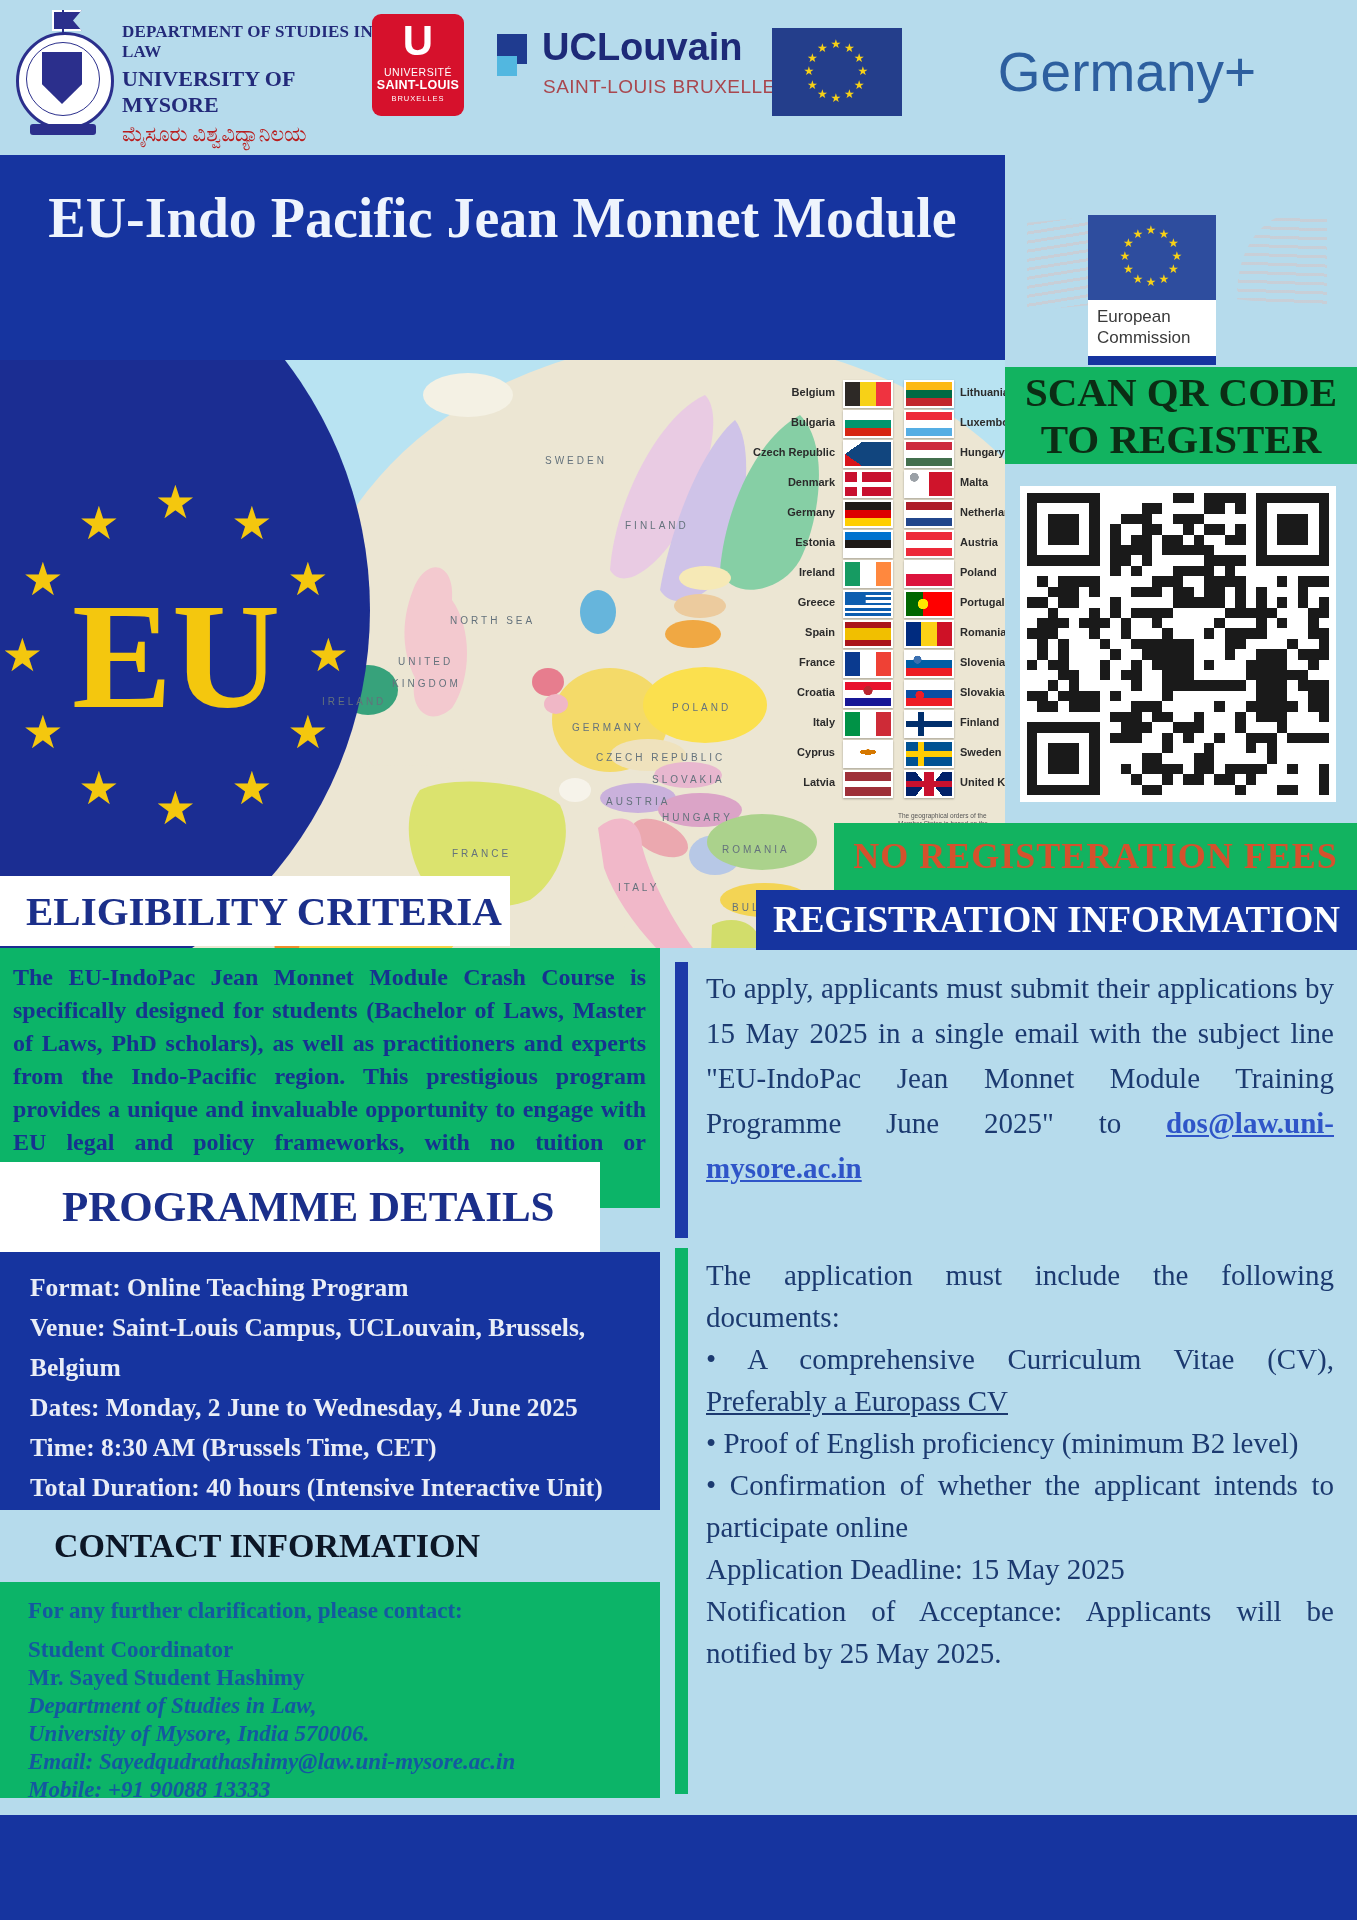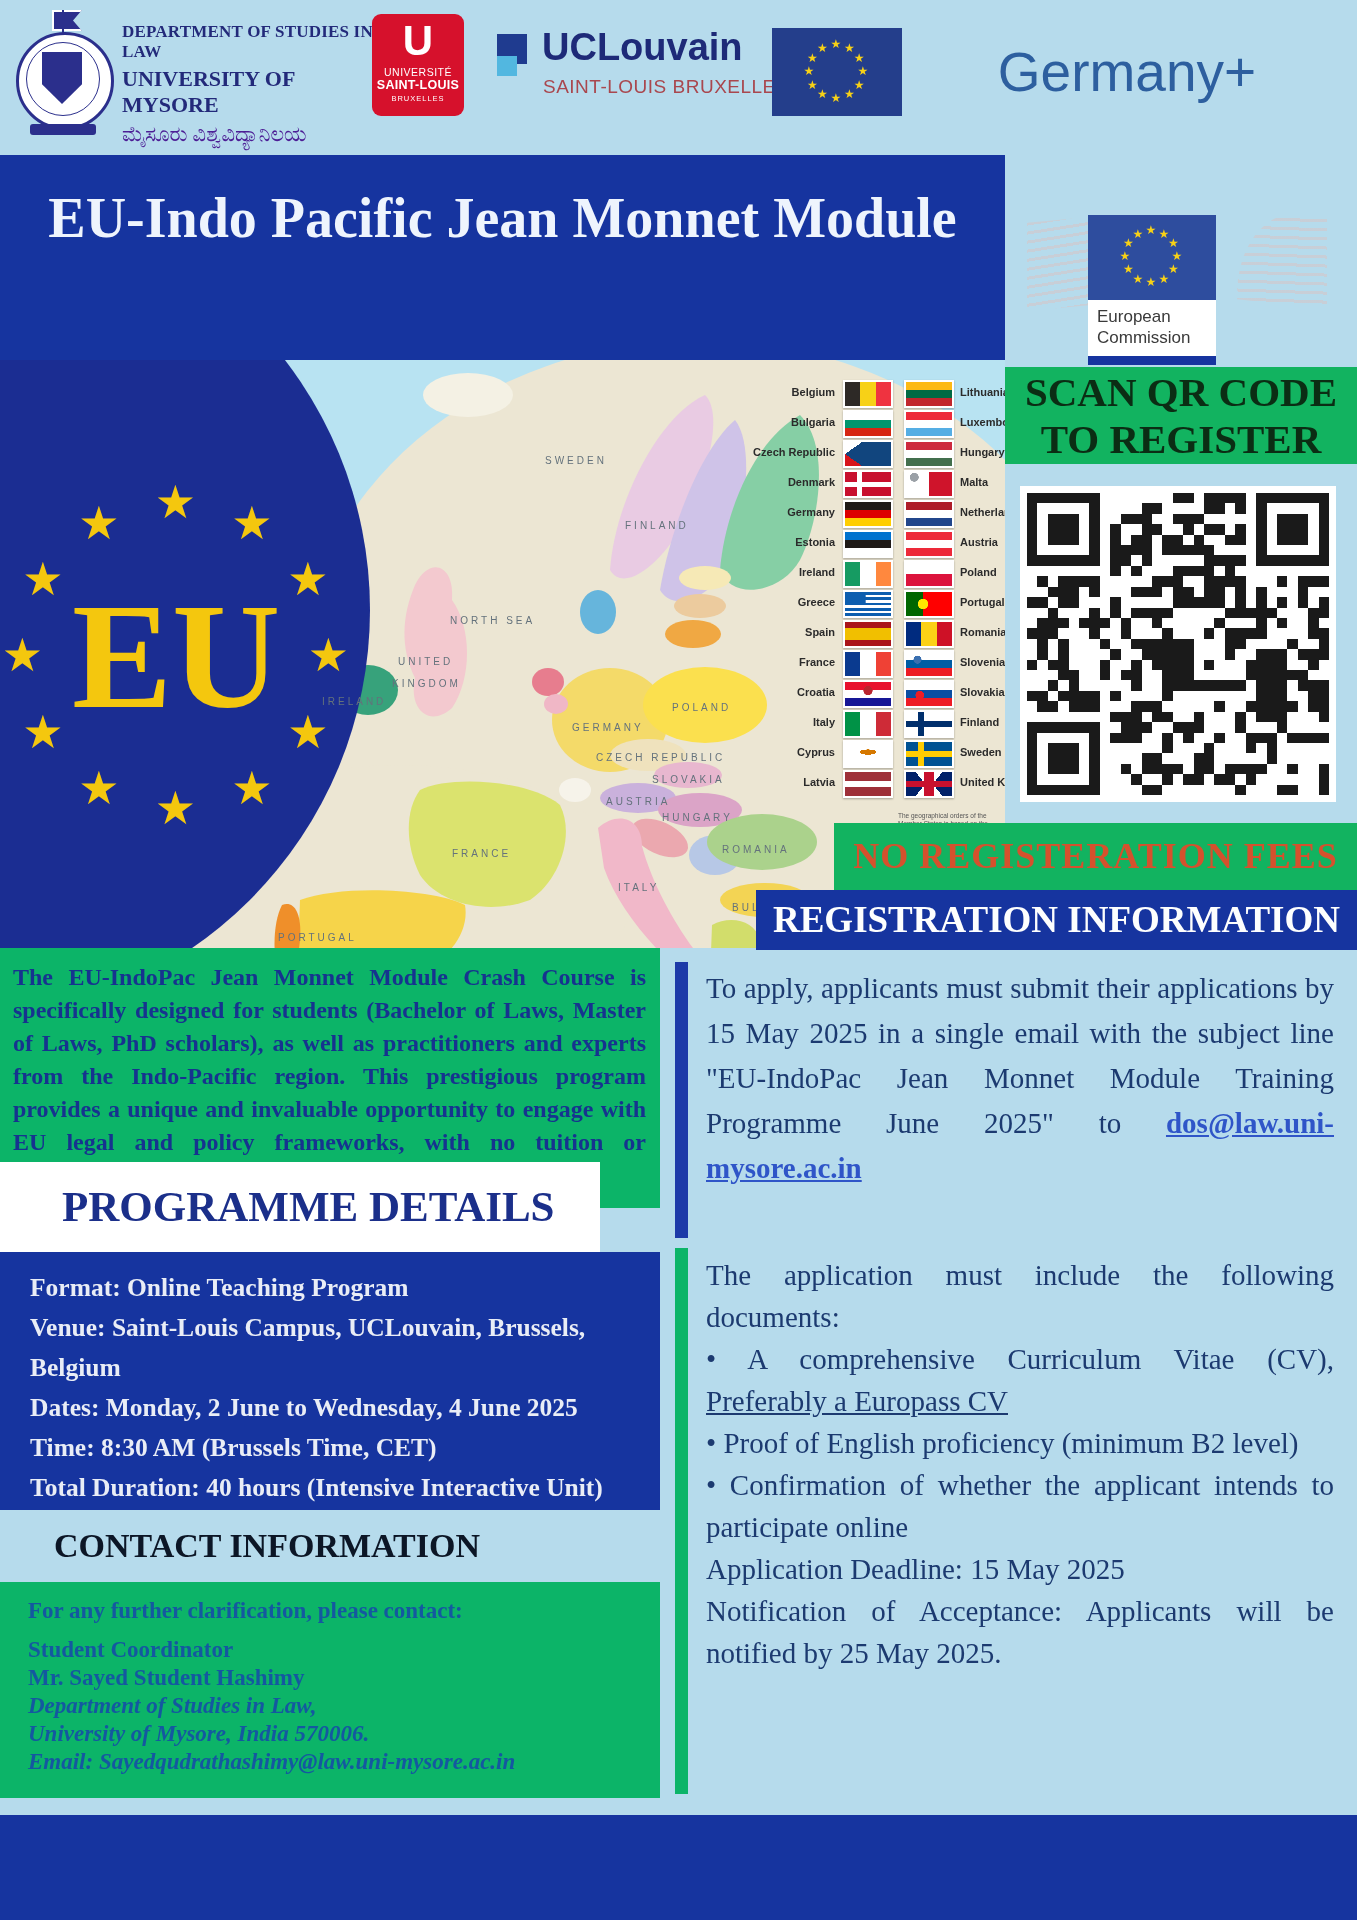--- a/index.html
+++ b/index.html
@@ -12,21 +12,21 @@
   .crest .ring{position:absolute;left:2px;top:24px;width:92px;height:92px;border:3px solid #2b2f8c;border-radius:50%;background:#fff;}
   .crest .ring2{position:absolute;left:12px;top:34px;width:72px;height:72px;border:1px solid #2b2f8c;border-radius:50%;background:#fff;}
   .crest .shield{position:absolute;left:28px;top:44px;width:40px;height:52px;background:#2b2f8c;
                  clip-path:polygon(0 0,100% 0,100% 62%,50% 100%,0 62%);}
   .crest .flag{position:absolute;left:38px;top:2px;width:26px;height:17px;background:#2b2f8c;clip-path:polygon(0 0,100% 0,70% 50%,100% 100%,0 100%);}
   .crest .pole{position:absolute;left:48px;top:2px;width:2px;height:24px;background:#2b2f8c;}
   .crest .ribbon{position:absolute;left:16px;top:116px;width:66px;height:11px;background:#2b2f8c;border-radius:3px;}
   .dept{left:122px;top:22px;width:260px;color:#232a7a;}
   .dept .l1{font-size:17px;font-weight:bold;letter-spacing:.2px;}
   .dept .l2{font-size:22px;font-weight:bold;margin-top:4px;}
-  .dept .l3{font-size:21px;margin-top:4px;color:#4c1d95;}
+  .dept .l3{font-size:21px;margin-top:4px;color:#b91c1c;}
   .usl{left:372px;top:14px;width:92px;height:102px;background:#d6112c;border-radius:9px;color:#fff;text-align:center;
        font-family:"Liberation Sans",sans-serif;}
   .usl .u{font-size:42px;font-weight:bold;line-height:46px;margin-top:4px;}
   .usl .t1{font-size:10.5px;letter-spacing:.5px;margin-top:2px;}
   .usl .t2{font-size:12.5px;font-weight:bold;letter-spacing:.3px;}
   .usl .t3{font-size:7.5px;margin-top:2px;letter-spacing:1px;}
   .ucl-sq1{left:497px;top:34px;width:30px;height:30px;background:#1f3b8f;}
   .ucl-sq2{left:497px;top:56px;width:20px;height:20px;background:#52b7e0;}
   .ucl-name{left:542px;top:26px;font-family:"Liberation Sans",sans-serif;font-size:38px;font-weight:bold;color:#1e2a78;}
   .ucl-sub{left:543px;top:76px;font-family:"Liberation Sans",sans-serif;font-size:19px;color:#a9474e;letter-spacing:.5px;}
@@ -1056,20 +1056,21 @@
       <path d="M282,545 C295,540 302,555 300,580 C298,605 288,618 278,612 C272,590 274,560 282,545 Z" fill="#ef8f2a"></path>
       <ellipse cx="990" cy="600" rx="60" ry="40" fill="#e9a7b0"></ellipse>
     </svg>
     <div class="eu-circle"></div>
     <div class="eu-text">EU</div>
     <div class="map-note">The geographical orders of the Member States is based on the alphabetical orders of their geographical names</div>
   <div class="flag" style="left: 843px; top: 20px; background: linear-gradient(90deg, rgb(45, 41, 38) 0px, rgb(45, 41, 38) 33%, rgb(247, 209, 23) 33%, rgb(247, 209, 23) 67%, rgb(239, 51, 64) 67%);"></div><div class="flag-label left" style="top: 26px;">Belgium</div><div class="flag" style="left: 843px; top: 50px; background: linear-gradient(rgb(255, 255, 255) 0px, rgb(255, 255, 255) 33%, rgb(0, 150, 110) 33%, rgb(0, 150, 110) 67%, rgb(214, 38, 18) 67%);"></div><div class="flag-label left" style="top: 56px;">Bulgaria</div><div class="flag" style="left: 843px; top: 80px; background: conic-gradient(from 55deg at 0% 50%, rgb(17, 69, 126) 0deg, rgb(17, 69, 126) 70deg, rgba(0, 0, 0, 0) 70deg), linear-gradient(rgb(255, 255, 255) 0px, rgb(255, 255, 255) 50%, rgb(215, 20, 26) 50%);"></div><div class="flag-label left" style="top: 86px;">Czech Republic</div><div class="flag" style="left: 843px; top: 110px; background: linear-gradient(90deg, rgba(0, 0, 0, 0) 0px, rgba(0, 0, 0, 0) 26%, rgb(255, 255, 255) 26%, rgb(255, 255, 255) 38%, rgba(0, 0, 0, 0) 38%), linear-gradient(rgba(0, 0, 0, 0) 0px, rgba(0, 0, 0, 0) 40%, rgb(255, 255, 255) 40%, rgb(255, 255, 255) 62%, rgba(0, 0, 0, 0) 62%), linear-gradient(rgb(200, 16, 46), rgb(200, 16, 46));"></div><div class="flag-label left" style="top: 116px;">Denmark</div><div class="flag" style="left: 843px; top: 140px; background: linear-gradient(rgb(31, 26, 23) 0px, rgb(31, 26, 23) 33%, rgb(221, 0, 0) 33%, rgb(221, 0, 0) 67%, rgb(255, 206, 0) 67%);"></div><div class="flag-label left" style="top: 146px;">Germany</div><div class="flag" style="left: 843px; top: 170px; background: linear-gradient(rgb(0, 114, 206) 0px, rgb(0, 114, 206) 33%, rgb(31, 26, 23) 33%, rgb(31, 26, 23) 67%, rgb(255, 255, 255) 67%);"></div><div class="flag-label left" style="top: 176px;">Estonia</div><div class="flag" style="left: 843px; top: 200px; background: linear-gradient(90deg, rgb(22, 155, 98) 0px, rgb(22, 155, 98) 33%, rgb(255, 255, 255) 33%, rgb(255, 255, 255) 67%, rgb(255, 136, 62) 67%);"></div><div class="flag-label left" style="top: 206px;">Ireland</div><div class="flag" style="left: 843px; top: 230px; background: linear-gradient(rgb(13, 94, 175), rgb(13, 94, 175)) left top / 45% 55% no-repeat, repeating-linear-gradient(rgb(13, 94, 175) 0px, rgb(13, 94, 175) 11.1%, rgb(255, 255, 255) 11.1%, rgb(255, 255, 255) 22.2%);"></div><div class="flag-label left" style="top: 236px;">Greece</div><div class="flag" style="left: 843px; top: 260px; background: linear-gradient(rgb(170, 21, 27) 0px, rgb(170, 21, 27) 25%, rgb(241, 191, 0) 25%, rgb(241, 191, 0) 75%, rgb(170, 21, 27) 75%);"></div><div class="flag-label left" style="top: 266px;">Spain</div><div class="flag" style="left: 843px; top: 290px; background: linear-gradient(90deg, rgb(10, 58, 143) 0px, rgb(10, 58, 143) 33%, rgb(255, 255, 255) 33%, rgb(255, 255, 255) 67%, rgb(239, 65, 53) 67%);"></div><div class="flag-label left" style="top: 296px;">France</div><div class="flag" style="left: 843px; top: 320px; background: radial-gradient(circle at 50% 36%, rgb(185, 37, 47) 0px, rgb(185, 37, 47) 16%, rgba(0, 0, 0, 0) 17%), linear-gradient(rgb(232, 17, 45) 0px, rgb(232, 17, 45) 33%, rgb(255, 255, 255) 33%, rgb(255, 255, 255) 67%, rgb(23, 23, 150) 67%);"></div><div class="flag-label left" style="top: 326px;">Croatia</div><div class="flag" style="left: 843px; top: 350px; background: linear-gradient(90deg, rgb(0, 146, 70) 0px, rgb(0, 146, 70) 33%, rgb(255, 255, 255) 33%, rgb(255, 255, 255) 67%, rgb(206, 43, 55) 67%);"></div><div class="flag-label left" style="top: 356px;">Italy</div><div class="flag" style="left: 843px; top: 380px; background: radial-gradient(30% 18% at 50% 42%, rgb(213, 120, 0) 0px, rgb(213, 120, 0) 60%, rgba(0, 0, 0, 0) 61%), linear-gradient(rgb(255, 255, 255), rgb(255, 255, 255));"></div><div class="flag-label left" style="top: 386px;">Cyprus</div><div class="flag" style="left: 843px; top: 410px; background: linear-gradient(rgb(158, 48, 57) 0px, rgb(158, 48, 57) 38%, rgb(255, 255, 255) 38%, rgb(255, 255, 255) 62%, rgb(158, 48, 57) 62%);"></div><div class="flag-label left" style="top: 416px;">Latvia</div><div class="flag" style="left: 904px; top: 20px; background: linear-gradient(rgb(253, 185, 19) 0px, rgb(253, 185, 19) 33%, rgb(0, 106, 68) 33%, rgb(0, 106, 68) 67%, rgb(193, 39, 45) 67%);"></div><div class="flag-label right" style="top: 26px;">Lithuania</div><div class="flag" style="left: 904px; top: 50px; background: linear-gradient(rgb(237, 41, 57) 0px, rgb(237, 41, 57) 33%, rgb(255, 255, 255) 33%, rgb(255, 255, 255) 67%, rgb(85, 174, 228) 67%);"></div><div class="flag-label right" style="top: 56px;">Luxembourg</div><div class="flag" style="left: 904px; top: 80px; background: linear-gradient(rgb(205, 42, 62) 0px, rgb(205, 42, 62) 33%, rgb(255, 255, 255) 33%, rgb(255, 255, 255) 67%, rgb(67, 111, 77) 67%);"></div><div class="flag-label right" style="top: 86px;">Hungary</div><div class="flag" style="left: 904px; top: 110px; background: radial-gradient(circle at 18% 22%, rgb(154, 160, 166) 0px, rgb(154, 160, 166) 10%, rgba(0, 0, 0, 0) 11%), linear-gradient(90deg, rgb(255, 255, 255) 0px, rgb(255, 255, 255) 50%, rgb(207, 20, 43) 50%);"></div><div class="flag-label right" style="top: 116px;">Malta</div><div class="flag" style="left: 904px; top: 140px; background: linear-gradient(rgb(174, 28, 40) 0px, rgb(174, 28, 40) 33%, rgb(255, 255, 255) 33%, rgb(255, 255, 255) 67%, rgb(33, 70, 139) 67%);"></div><div class="flag-label right" style="top: 146px;">Netherlands</div><div class="flag" style="left: 904px; top: 170px; background: linear-gradient(rgb(237, 41, 57) 0px, rgb(237, 41, 57) 33%, rgb(255, 255, 255) 33%, rgb(255, 255, 255) 67%, rgb(237, 41, 57) 67%);"></div><div class="flag-label right" style="top: 176px;">Austria</div><div class="flag" style="left: 904px; top: 200px; background: linear-gradient(rgb(255, 255, 255) 0px, rgb(255, 255, 255) 50%, rgb(220, 20, 60) 50%);"></div><div class="flag-label right" style="top: 206px;">Poland</div><div class="flag" style="left: 904px; top: 230px; background: radial-gradient(circle at 37% 50%, rgb(255, 232, 0) 0px, rgb(255, 232, 0) 16%, rgba(0, 0, 0, 0) 17%), linear-gradient(90deg, rgb(0, 102, 0) 0px, rgb(0, 102, 0) 37%, rgb(255, 0, 0) 37%);"></div><div class="flag-label right" style="top: 236px;">Portugal</div><div class="flag" style="left: 904px; top: 260px; background: linear-gradient(90deg, rgb(0, 43, 127) 0px, rgb(0, 43, 127) 33%, rgb(252, 209, 22) 33%, rgb(252, 209, 22) 67%, rgb(206, 17, 38) 67%);"></div><div class="flag-label right" style="top: 266px;">Romania</div><div class="flag" style="left: 904px; top: 290px; background: radial-gradient(circle at 25% 32%, rgb(58, 111, 176) 0px, rgb(58, 111, 176) 10%, rgba(0, 0, 0, 0) 11%), linear-gradient(rgb(255, 255, 255) 0px, rgb(255, 255, 255) 33%, rgb(0, 93, 164) 33%, rgb(0, 93, 164) 67%, rgb(237, 28, 36) 67%);"></div><div class="flag-label right" style="top: 296px;">Slovenia</div><div class="flag" style="left: 904px; top: 320px; background: radial-gradient(circle at 30% 55%, rgb(238, 28, 37) 0px, rgb(238, 28, 37) 12%, rgba(0, 0, 0, 0) 13%), linear-gradient(rgb(255, 255, 255) 0px, rgb(255, 255, 255) 33%, rgb(11, 78, 162) 33%, rgb(11, 78, 162) 67%, rgb(238, 28, 37) 67%);"></div><div class="flag-label right" style="top: 326px;">Slovakia</div><div class="flag" style="left: 904px; top: 350px; background: linear-gradient(90deg, rgba(0, 0, 0, 0) 0px, rgba(0, 0, 0, 0) 26%, rgb(0, 47, 108) 26%, rgb(0, 47, 108) 40%, rgba(0, 0, 0, 0) 40%), linear-gradient(rgba(0, 0, 0, 0) 0px, rgba(0, 0, 0, 0) 38%, rgb(0, 47, 108) 38%, rgb(0, 47, 108) 62%, rgba(0, 0, 0, 0) 62%), linear-gradient(rgb(255, 255, 255), rgb(255, 255, 255));"></div><div class="flag-label right" style="top: 356px;">Finland</div><div class="flag" style="left: 904px; top: 380px; background: linear-gradient(90deg, rgba(0, 0, 0, 0) 0px, rgba(0, 0, 0, 0) 26%, rgb(254, 204, 2) 26%, rgb(254, 204, 2) 40%, rgba(0, 0, 0, 0) 40%), linear-gradient(rgba(0, 0, 0, 0) 0px, rgba(0, 0, 0, 0) 38%, rgb(254, 204, 2) 38%, rgb(254, 204, 2) 62%, rgba(0, 0, 0, 0) 62%), linear-gradient(rgb(0, 82, 147), rgb(0, 82, 147));"></div><div class="flag-label right" style="top: 386px;">Sweden</div><div class="flag" style="left: 904px; top: 410px; background: linear-gradient(90deg, rgba(0, 0, 0, 0) 0px, rgba(0, 0, 0, 0) 40%, rgb(200, 16, 46) 40%, rgb(200, 16, 46) 60%, rgba(0, 0, 0, 0) 60%), linear-gradient(rgba(0, 0, 0, 0) 0px, rgba(0, 0, 0, 0) 38%, rgb(200, 16, 46) 38%, rgb(200, 16, 46) 62%, rgba(0, 0, 0, 0) 62%), linear-gradient(52deg, rgba(0, 0, 0, 0) 0px, rgba(0, 0, 0, 0) 44%, rgb(255, 255, 255) 44%, rgb(255, 255, 255) 56%, rgba(0, 0, 0, 0) 56%), linear-gradient(-52deg, rgba(0, 0, 0, 0) 0px, rgba(0, 0, 0, 0) 44%, rgb(255, 255, 255) 44%, rgb(255, 255, 255) 56%, rgba(0, 0, 0, 0) 56%), linear-gradient(rgb(1, 33, 105), rgb(1, 33, 105));"></div><div class="flag-label right" style="top: 416px;">United Kingdom</div><span class="map-label" style="left: 545px; top: 95px;">SWEDEN</span><span class="map-label" style="left: 625px; top: 160px;">FINLAND</span><span class="map-label" style="left: 450px; top: 255px;">NORTH SEA</span><span class="map-label" style="left: 398px; top: 296px;">UNITED</span><span class="map-label" style="left: 392px; top: 318px;">KINGDOM</span><span class="map-label" style="left: 322px; top: 336px;">IRELAND</span><span class="map-label" style="left: 572px; top: 362px;">GERMANY</span><span class="map-label" style="left: 672px; top: 342px;">POLAND</span><span class="map-label" style="left: 596px; top: 392px;">CZECH REPUBLIC</span><span class="map-label" style="left: 652px; top: 414px;">SLOVAKIA</span><span class="map-label" style="left: 606px; top: 436px;">AUSTRIA</span><span class="map-label" style="left: 662px; top: 452px;">HUNGARY</span><span class="map-label" style="left: 452px; top: 488px;">FRANCE</span><span class="map-label" style="left: 722px; top: 484px;">ROMANIA</span><span class="map-label" style="left: 618px; top: 522px;">ITALY</span><span class="map-label" style="left: 278px; top: 572px;">PORTUGAL</span><span class="map-label" style="left: 732px; top: 542px;">BULGARIA</span><span class="star" style="left: 154.7px; top: 120.32px; font-size: 46px; color: rgb(244, 199, 14);">★</span><span class="star" style="left: 231.2px; top: 140.818px; font-size: 46px; color: rgb(244, 199, 14);">★</span><span class="star" style="left: 287.202px; top: 196.82px; font-size: 46px; color: rgb(244, 199, 14);">★</span><span class="star" style="left: 307.7px; top: 273.32px; font-size: 46px; color: rgb(244, 199, 14);">★</span><span class="star" style="left: 287.202px; top: 349.82px; font-size: 46px; color: rgb(244, 199, 14);">★</span><span class="star" style="left: 231.2px; top: 405.822px; font-size: 46px; color: rgb(244, 199, 14);">★</span><span class="star" style="left: 154.7px; top: 426.32px; font-size: 46px; color: rgb(244, 199, 14);">★</span><span class="star" style="left: 78.2px; top: 405.822px; font-size: 46px; color: rgb(244, 199, 14);">★</span><span class="star" style="left: 22.1981px; top: 349.82px; font-size: 46px; color: rgb(244, 199, 14);">★</span><span class="star" style="left: 1.7px; top: 273.32px; font-size: 46px; color: rgb(244, 199, 14);">★</span><span class="star" style="left: 22.1981px; top: 196.82px; font-size: 46px; color: rgb(244, 199, 14);">★</span><span class="star" style="left: 78.2px; top: 140.818px; font-size: 46px; color: rgb(244, 199, 14);">★</span></div>
 
   <div class="abs no-fees">NO REGISTERATION FEES</div>
   <div class="abs reg-head">REGISTRATION INFORMATION</div>
+  <div class="abs elig-head">ELIGIBILITY CRITERIA</div>
 
   <div class="abs elig-body">The EU-IndoPac Jean Monnet Module Crash Course is specifically designed for students (Bachelor of Laws, Master of Laws, PhD scholars), as well as practitioners and experts from the Indo-Pacific region. This prestigious program provides a unique and invaluable opportunity to engage with EU legal and policy frameworks, with no tuition or registration fees required.</div>
 
   <div class="abs prog-head">PROGRAMME DETAILS</div>
   <div class="abs prog-notch"></div>
   <div class="abs prog-body">
       <div>Format: Online Teaching Program</div>
       <div>Venue: Saint-Louis Campus, UCLouvain, Brussels, Belgium</div>
       <div>Dates: Monday, 2 June to Wednesday, 4 June 2025</div>
       <div>Time: 8:30 AM (Brussels Time, CET)</div>
@@ -1079,20 +1080,21 @@
 
   <div class="abs contact-head">CONTACT INFORMATION</div>
   <div class="abs contact-body">
     <div class="contact-intro">For any further clarification, please contact:</div>
     <div id="contact-lines">
         <div class="contact-line">Student Coordinator</div>
         <div class="contact-line">Mr. Sayed Student Hashimy</div>
         <div class="contact-line it">Department of Studies in Law,</div>
         <div class="contact-line it">University of Mysore, India 570006.</div>
         <div class="contact-line it">Email: Sayedqudrathashimy@law.uni-mysore.ac.in</div>
+        <div class="contact-line it">Mobile: +91 90088 13333</div>
       </div>
   </div>
 
   <div class="abs rc-bar1"></div>
   <div class="rc-par rc-par1">
     <span>To apply, applicants must submit their applications by 15 May 2025 in a single email with the subject line "EU-IndoPac Jean Monnet Module Training Programme June 2025" to </span><a class="rc-link">dos@law.uni-mysore.ac.in</a>
   </div>
   <div class="abs rc-bar2"></div>
   <div class="rc-par rc-par2">
     <span>The application must include the following documents:</span><br>

